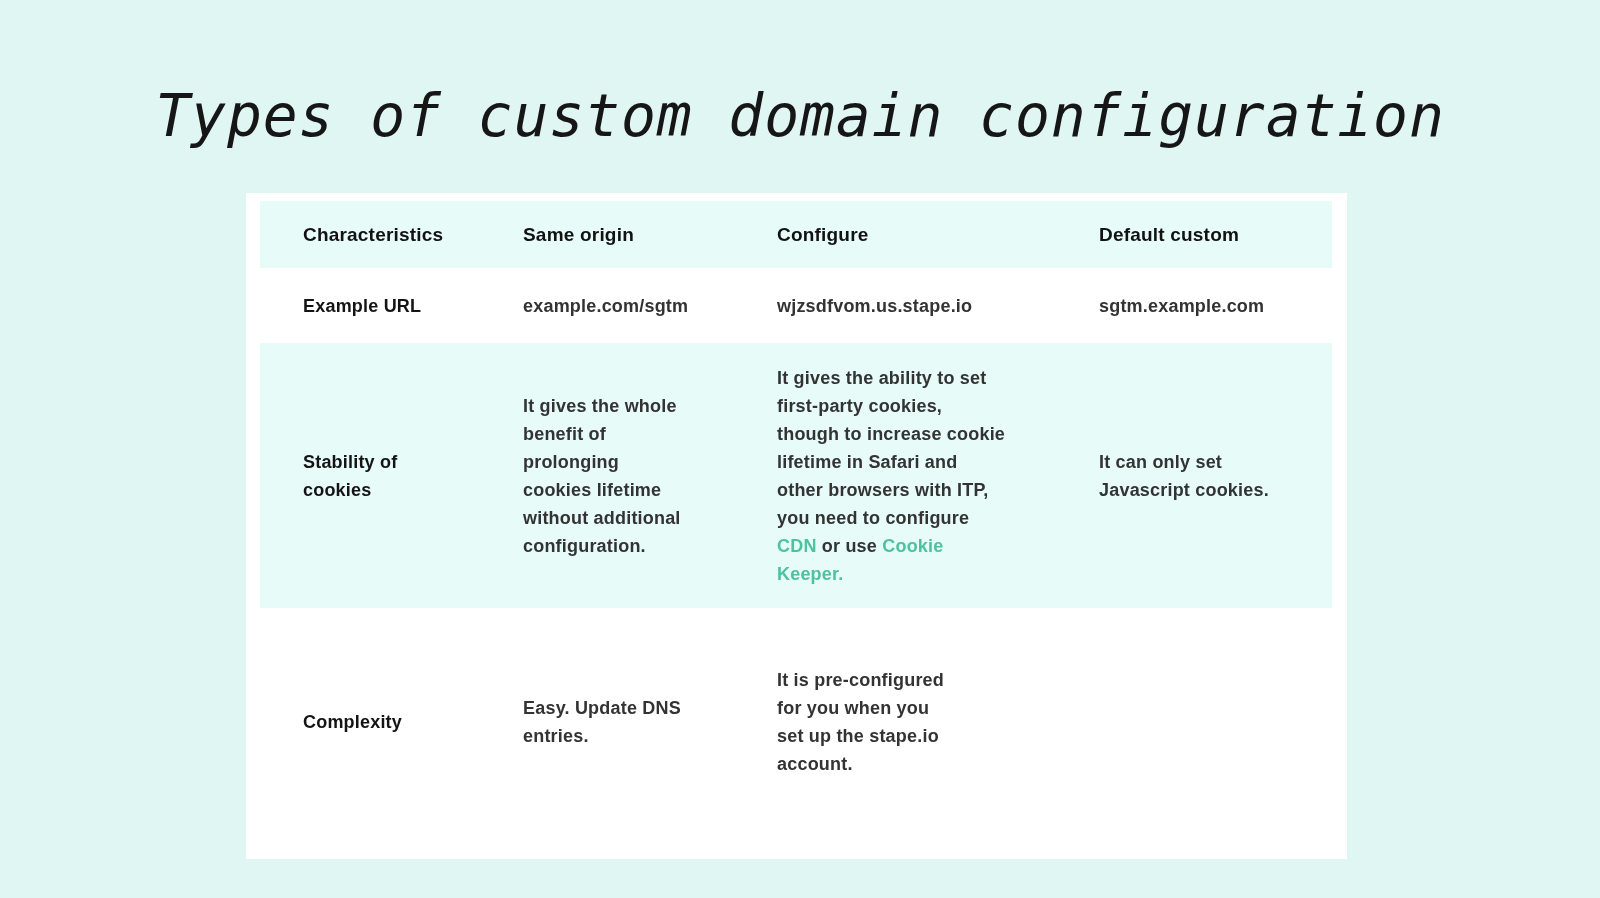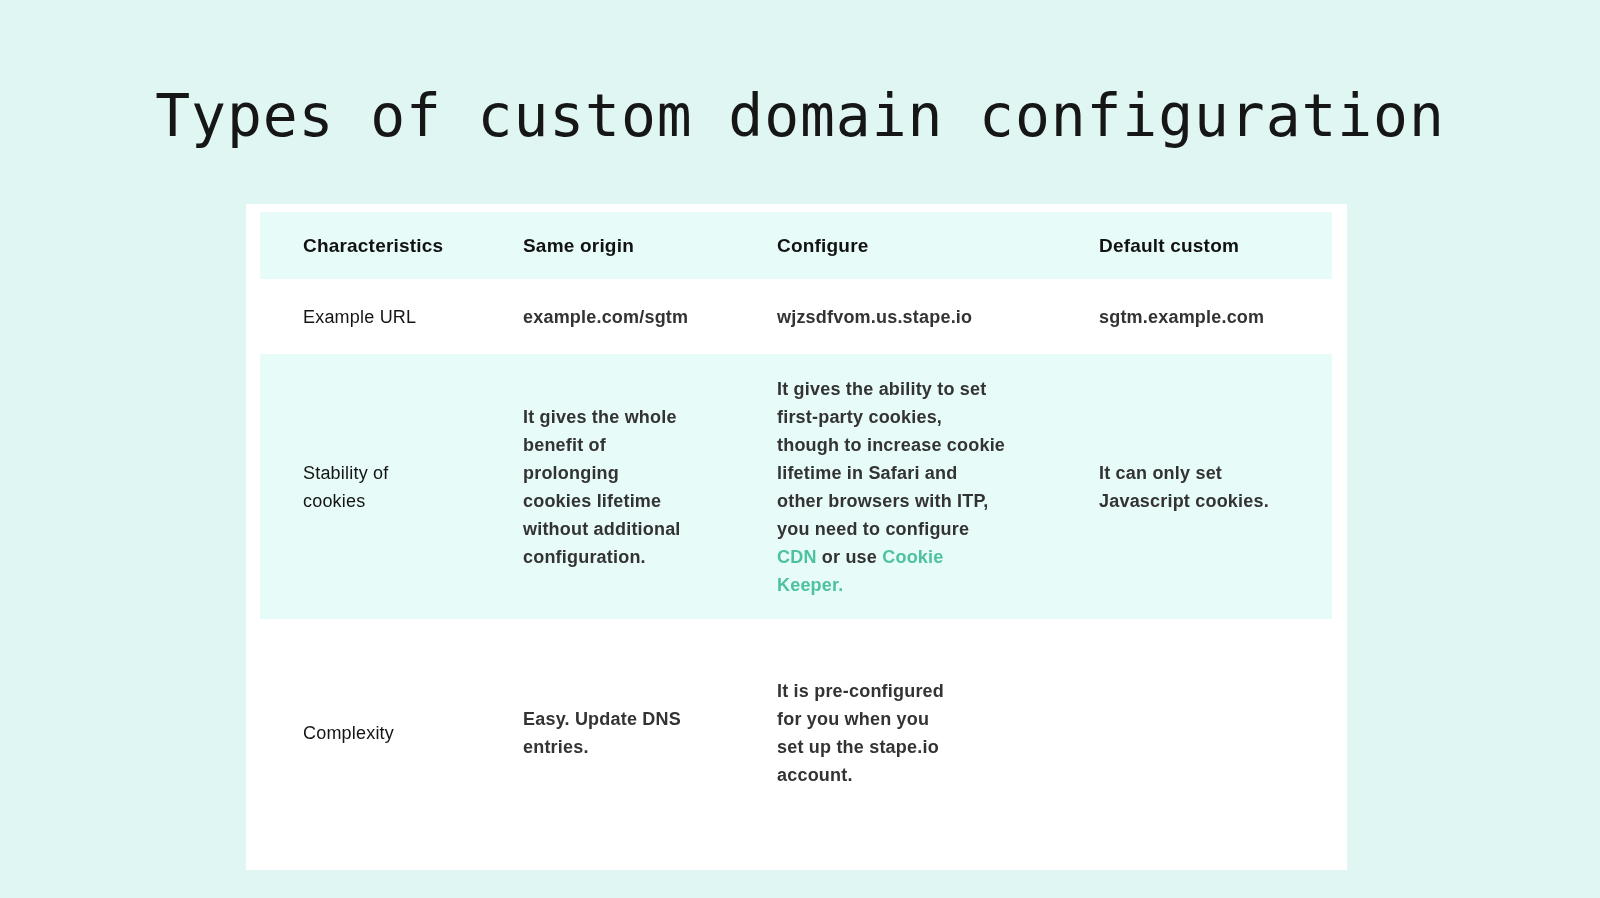--- a/index.html
+++ b/index.html
@@ -13,25 +13,26 @@
 
   .page-title {
     padding-top: 82px;
     text-align: center;
     font-family: "DejaVu Sans Mono", monospace;
     font-size: 58px;
     font-weight: 500;
     letter-spacing: 0.9px;
     color: #161616;
     white-space: nowrap;
+    font-style: italic;
   }
 
   .card {
     position: absolute;
-    left: 246px; top: 204px;
+    left: 246px; top: 193px;
     width: 1101px; height: 666px;
     background: #ffffff;
     padding-top: 8px;
   }
 
   .row {
     margin: 0 15px 0 14px;
     display: grid;
     grid-template-columns: 220px 254px 322px 233px;
     padding-left: 43px;
@@ -47,21 +48,21 @@
   .row-example    { height: 75px; }
   .row-stability  { height: 265px; }
   .row-complexity { height: 251px; padding-bottom: 24px; }
 
   .th {
     font-weight: 700;
     font-size: 19px;
     color: #121212;
   }
   .label {
-    font-weight: 400;
+    font-weight: 700;
     color: #141414;
     white-space: pre-line;
     padding-right: 20px;
   }
   .cell {
     white-space: pre-line;
     padding-right: 30px;
     font-weight: bold;
   }
   .link {

